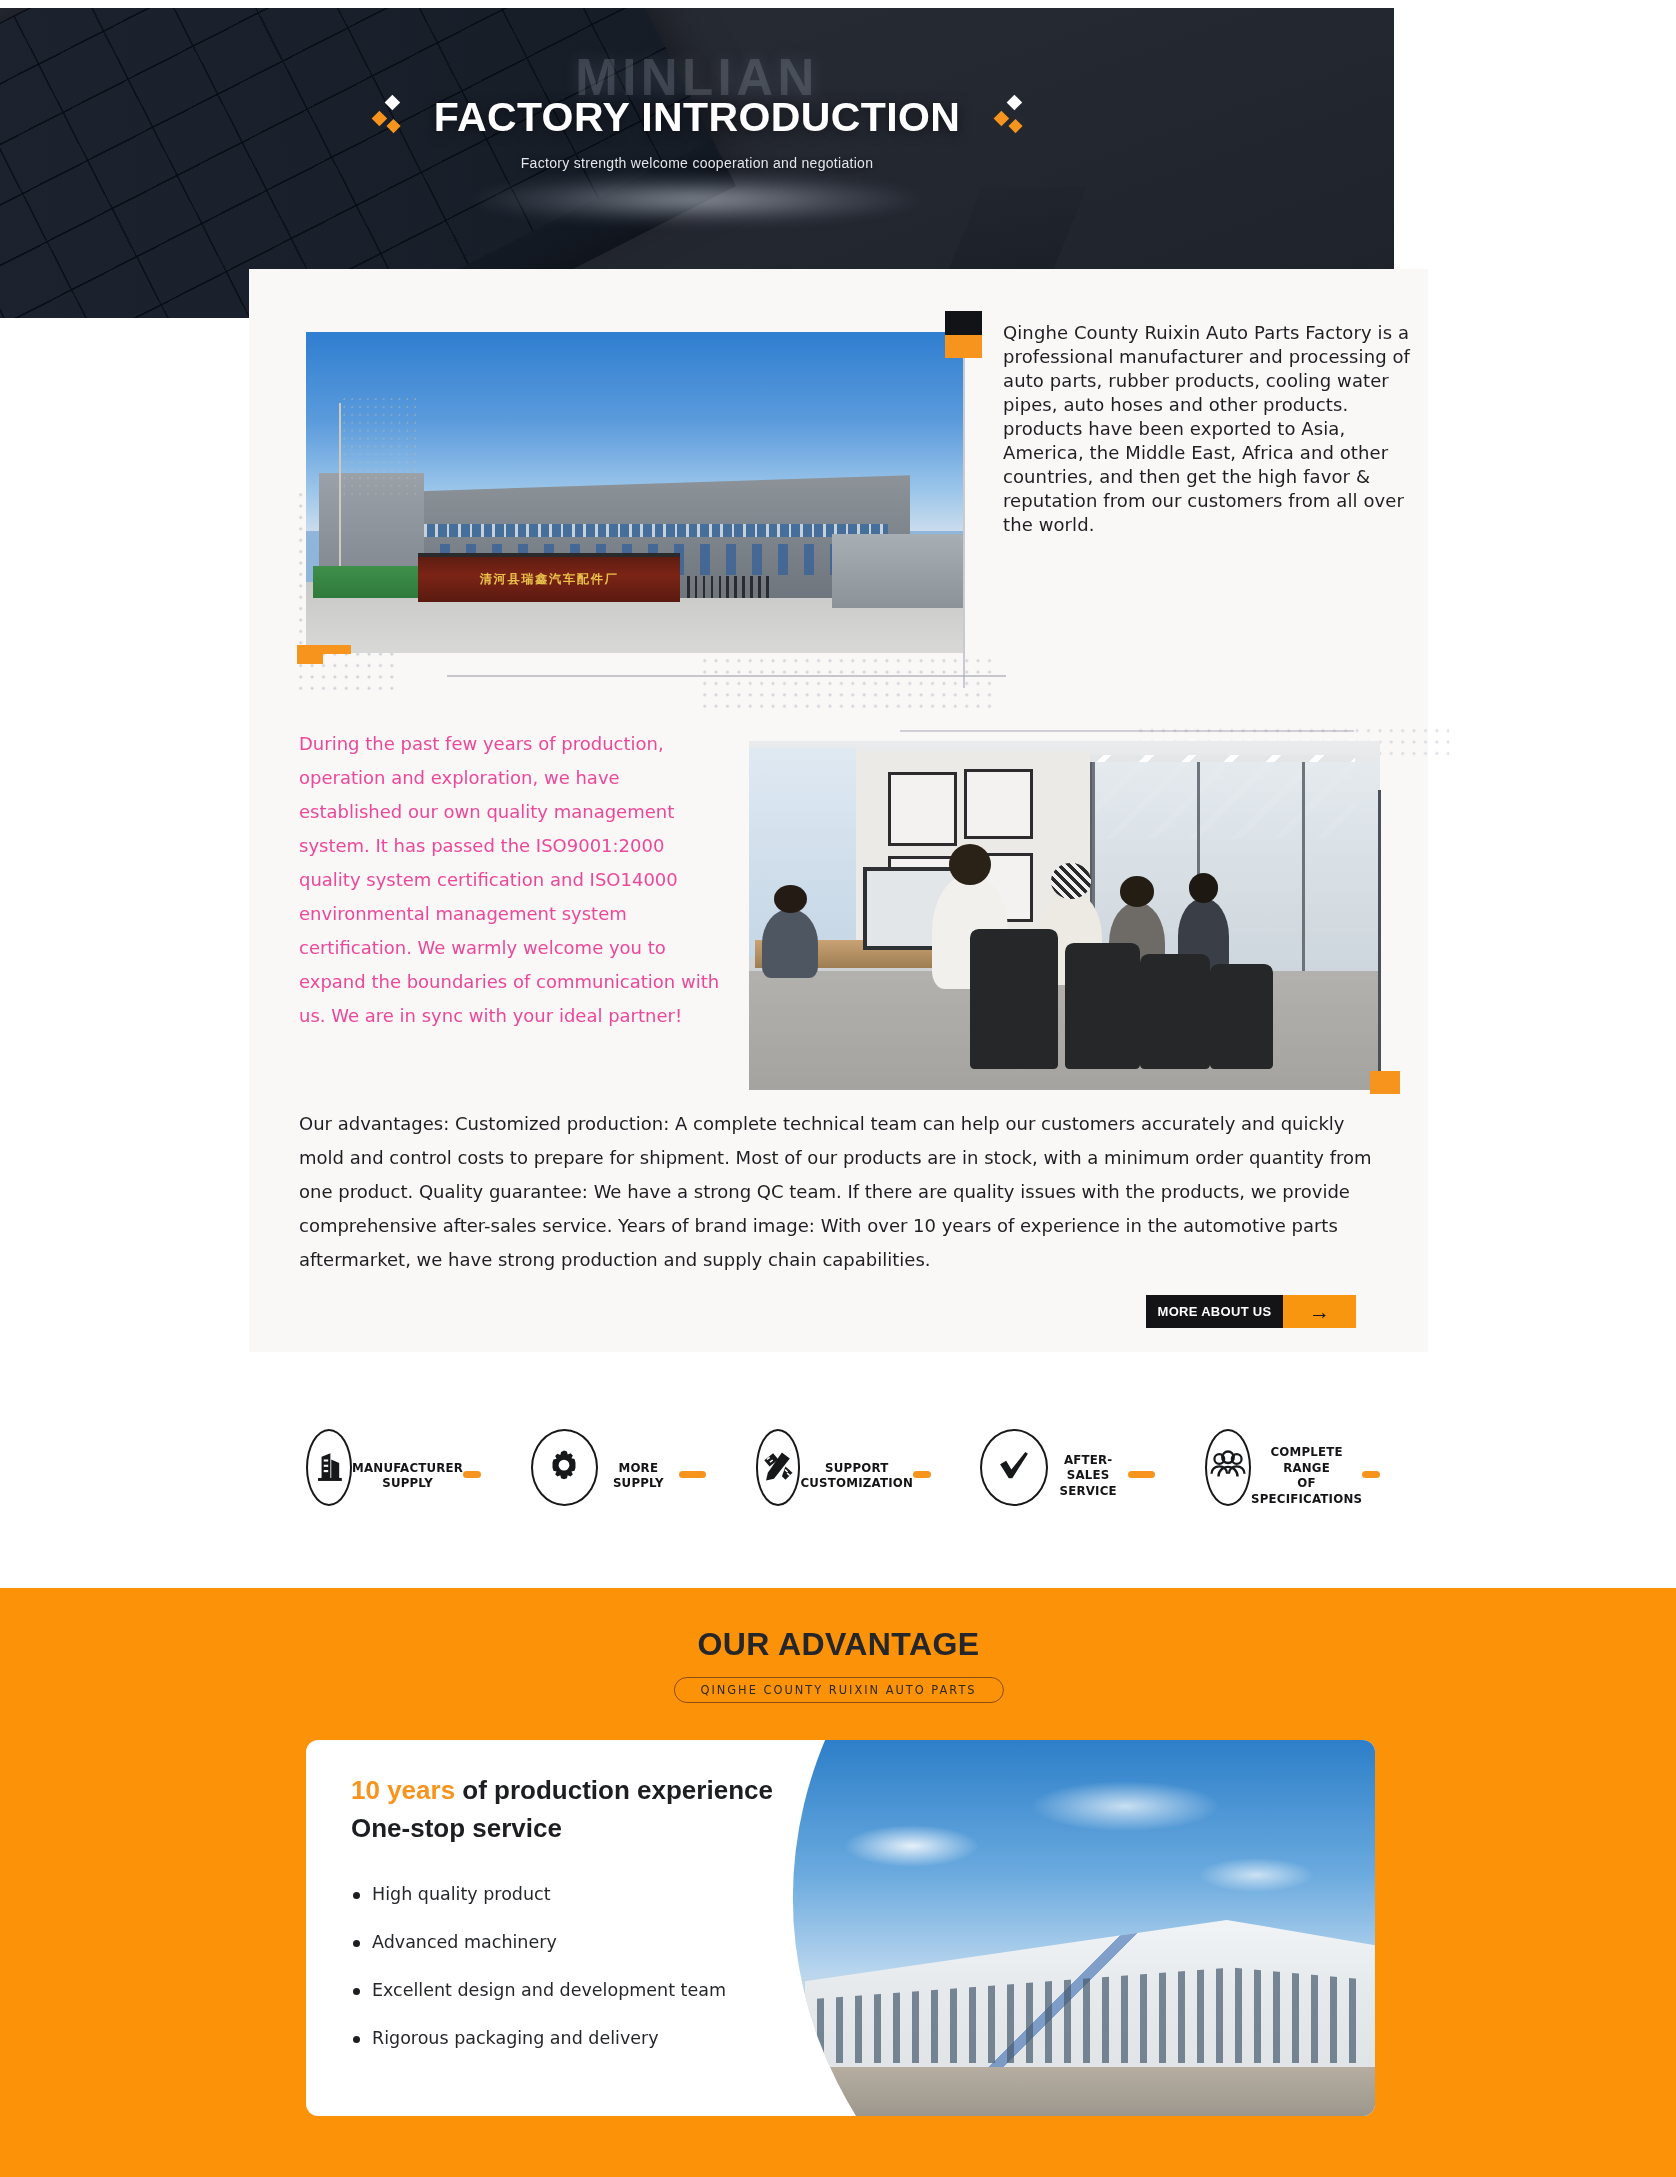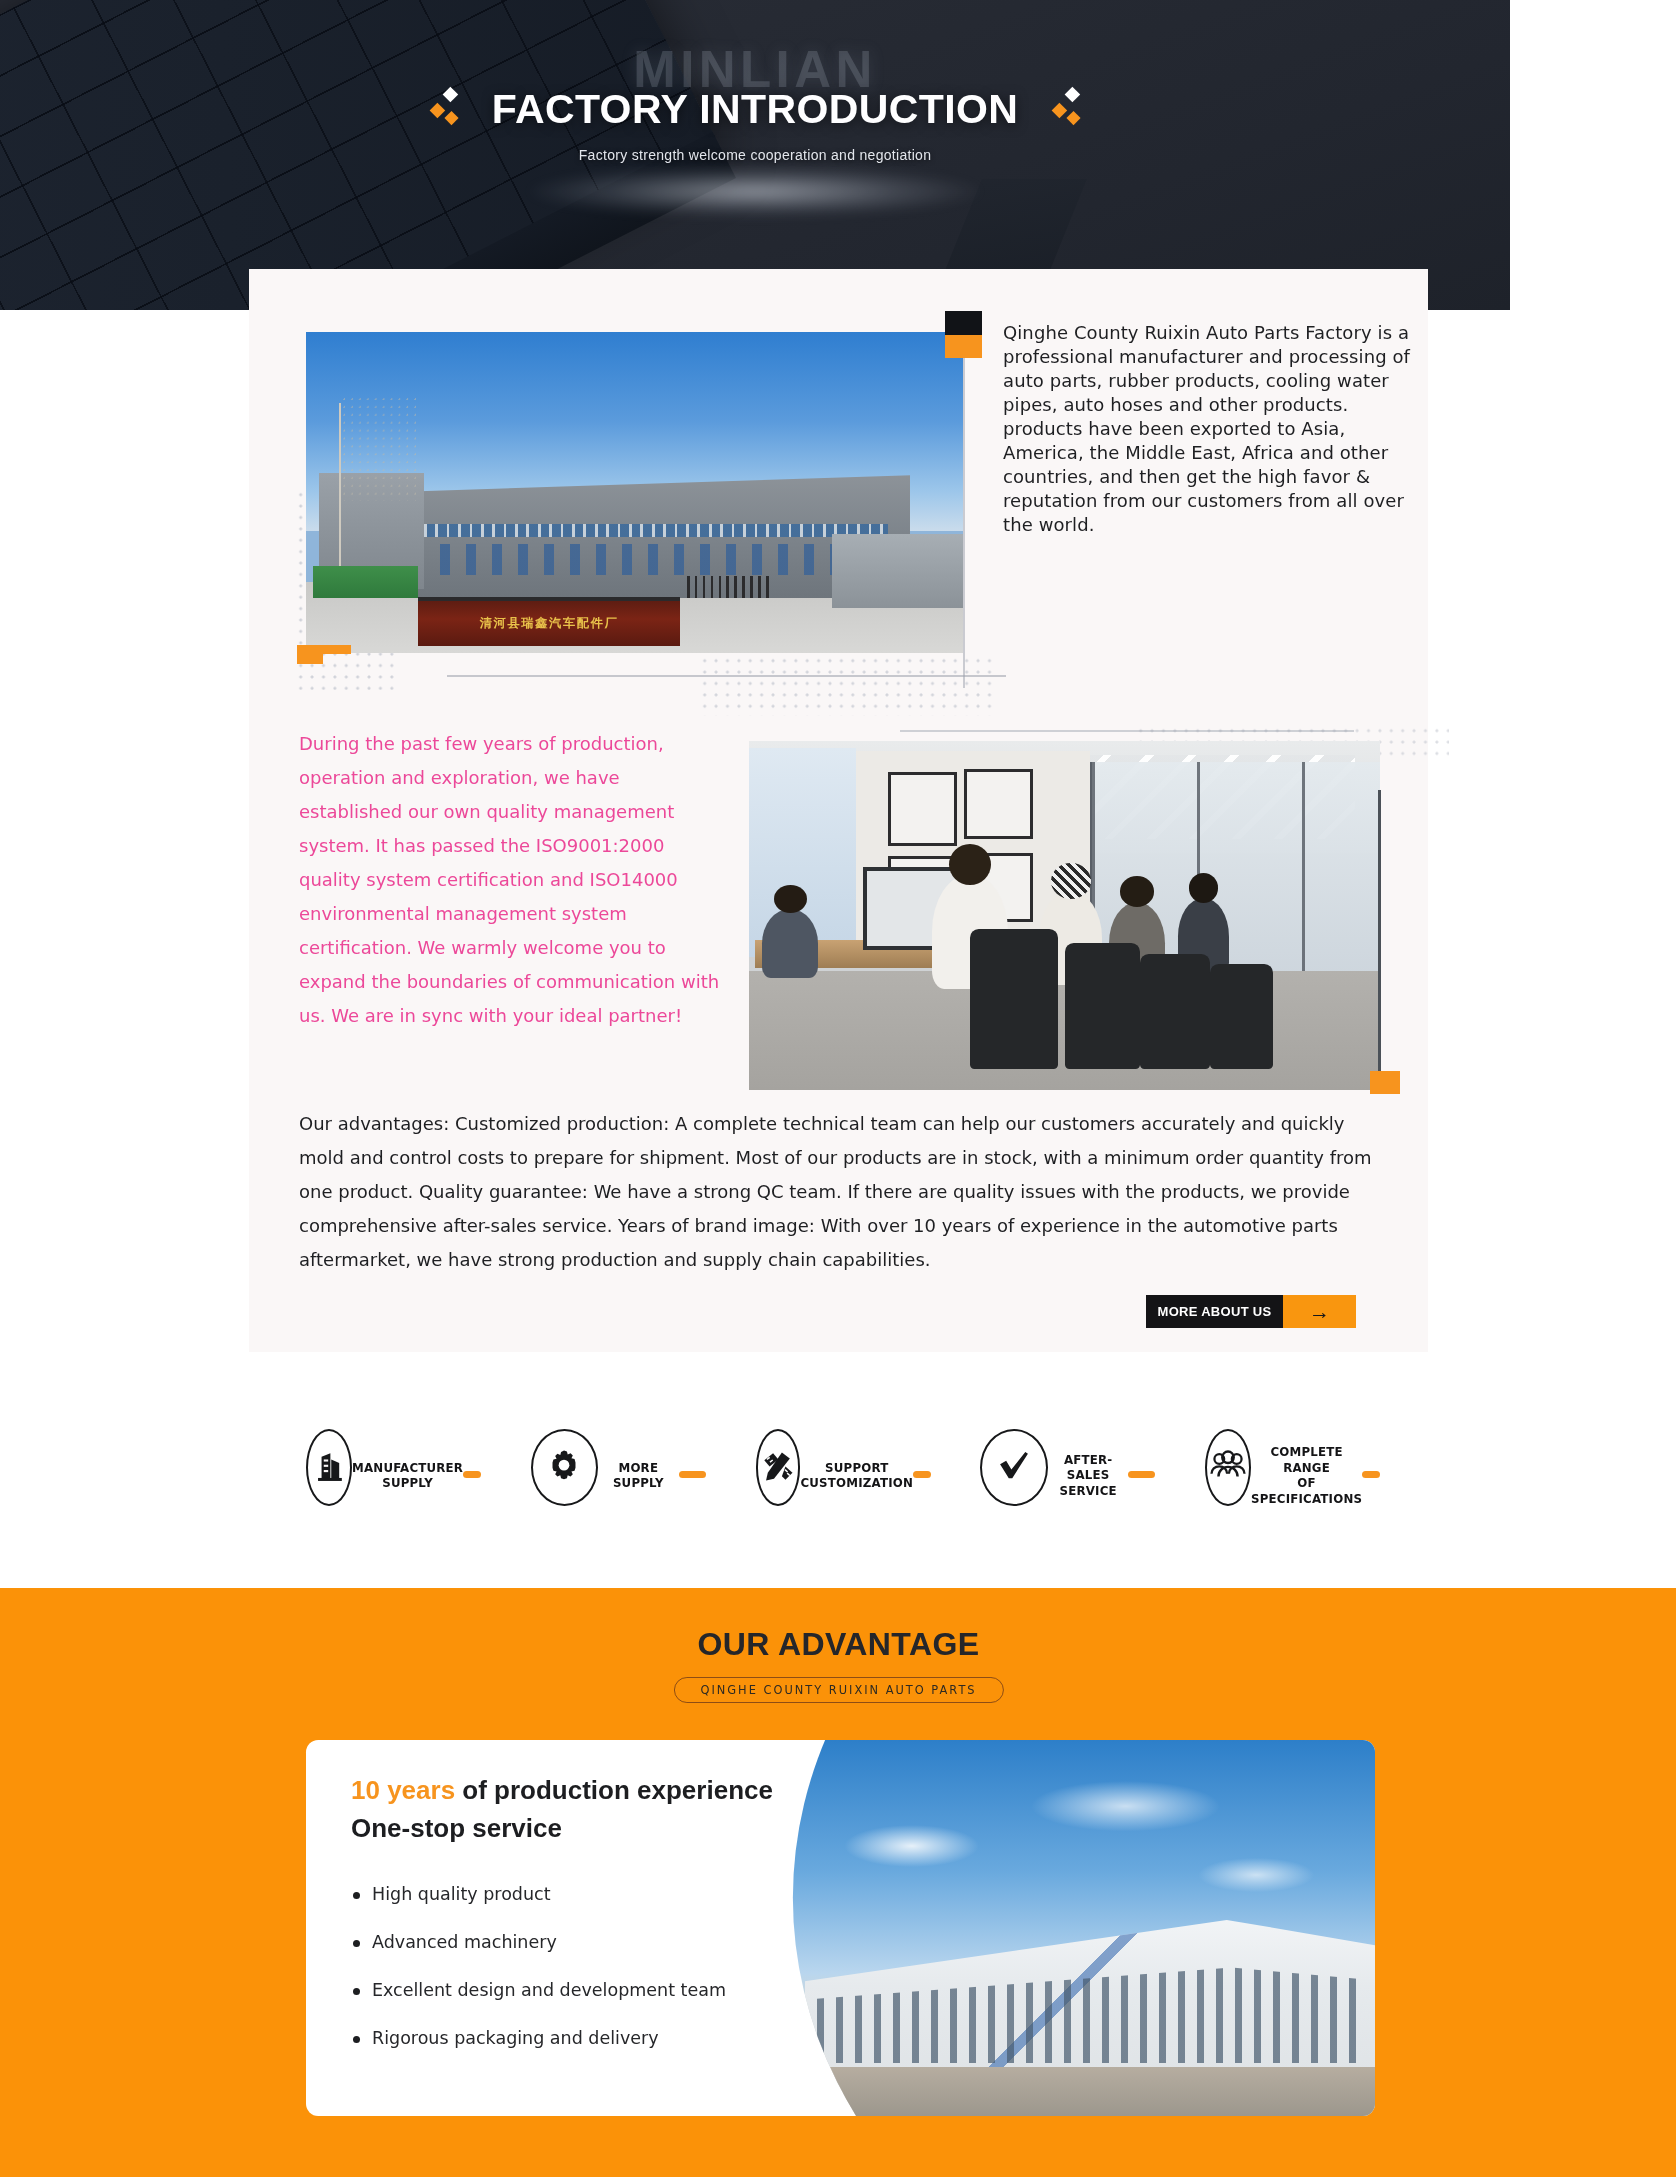--- a/index.html
+++ b/index.html
@@ -5,21 +5,21 @@
   * { box-sizing: border-box; margin: 0; padding: 0; }
   html, body {
     width: 1677px;
     background: #ffffff;
     font-family: "Liberation Sans", sans-serif;
   }
   .page { position: relative; width: 1677px; height: 2177px; overflow: hidden; background:#fff; }
 
   
   .hero {
-    position: absolute; left:0; top:0; width:1510px; height:310px;
+    position: absolute; left:0; top:8px; width:1394px; height:310px;
     background: linear-gradient(160deg,#2a2e38 0%, #262a33 35%, #22262f 70%, #1e222a 100%);
     overflow: hidden;
   }
   .hero-building {
     position:absolute; left:-122px; top:-96px; width:786px; height:454px;
     transform: rotate(-27deg);
     background: linear-gradient(115deg,#1d2430 0%, #1a212c 45%, #161c26 100%);
     box-shadow: 0 0 52px rgba(0,0,0,.5);
   }
   .hero-building::before {
@@ -126,21 +126,21 @@
     background:linear-gradient(to bottom,#a7aeb4,#8b9298);
   }
   .fac-ground{
     position:absolute; left:0; bottom:0; width:100%; height:22%;
     background:linear-gradient(to bottom,#c8c8c6,#d8d8d6);
   }
   .fac-sign{
     position:absolute; left:17%; top:69%; width:40%; height:15%;
     background:linear-gradient(to bottom,#5e1d12,#7b2415 40%,#5a1a10);
     border-top:4.4px solid #2a2a2c;
-    display:flex; align-items:center; justify-content:center;margin-top:44px;
+    display:flex; align-items:center; justify-content:center;
   }
   .fac-sign span{
     font-family:"DejaVu Sans", sans-serif;
     color:#e8c14a; font-size:12.2px; letter-spacing:1.7px; font-weight:700;
     white-space:nowrap;
   }
   .fac-green{ position:absolute; left:1%; top:73%; width:16%; height:10%;
               background:linear-gradient(to bottom,#3f8f4a,#2f7a3c); }
   .fac-tree{ position:absolute; left:5%; top:22%; width:2.6px; height:60%; background:#cfcabf; }
   .fac-tree2{ position:absolute; left:5.5%; top:20%; width:79px; height:105px;

